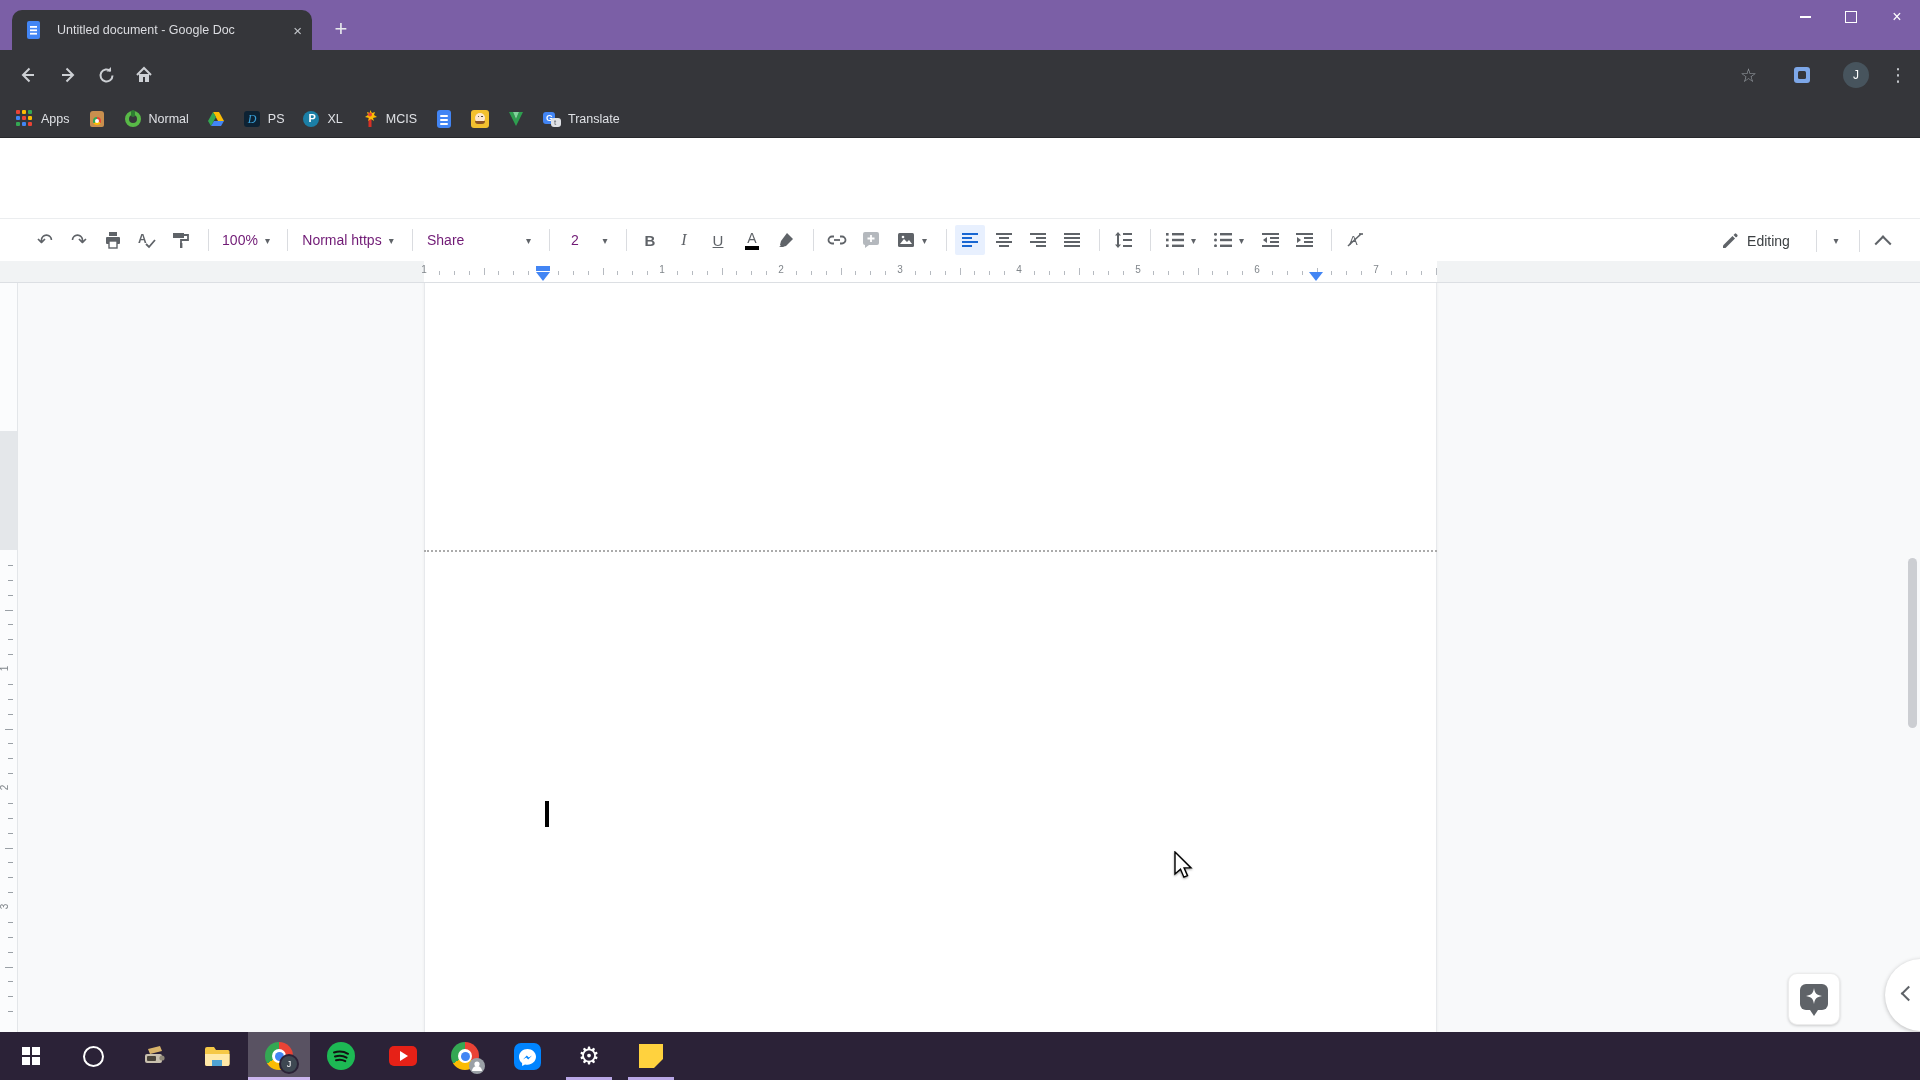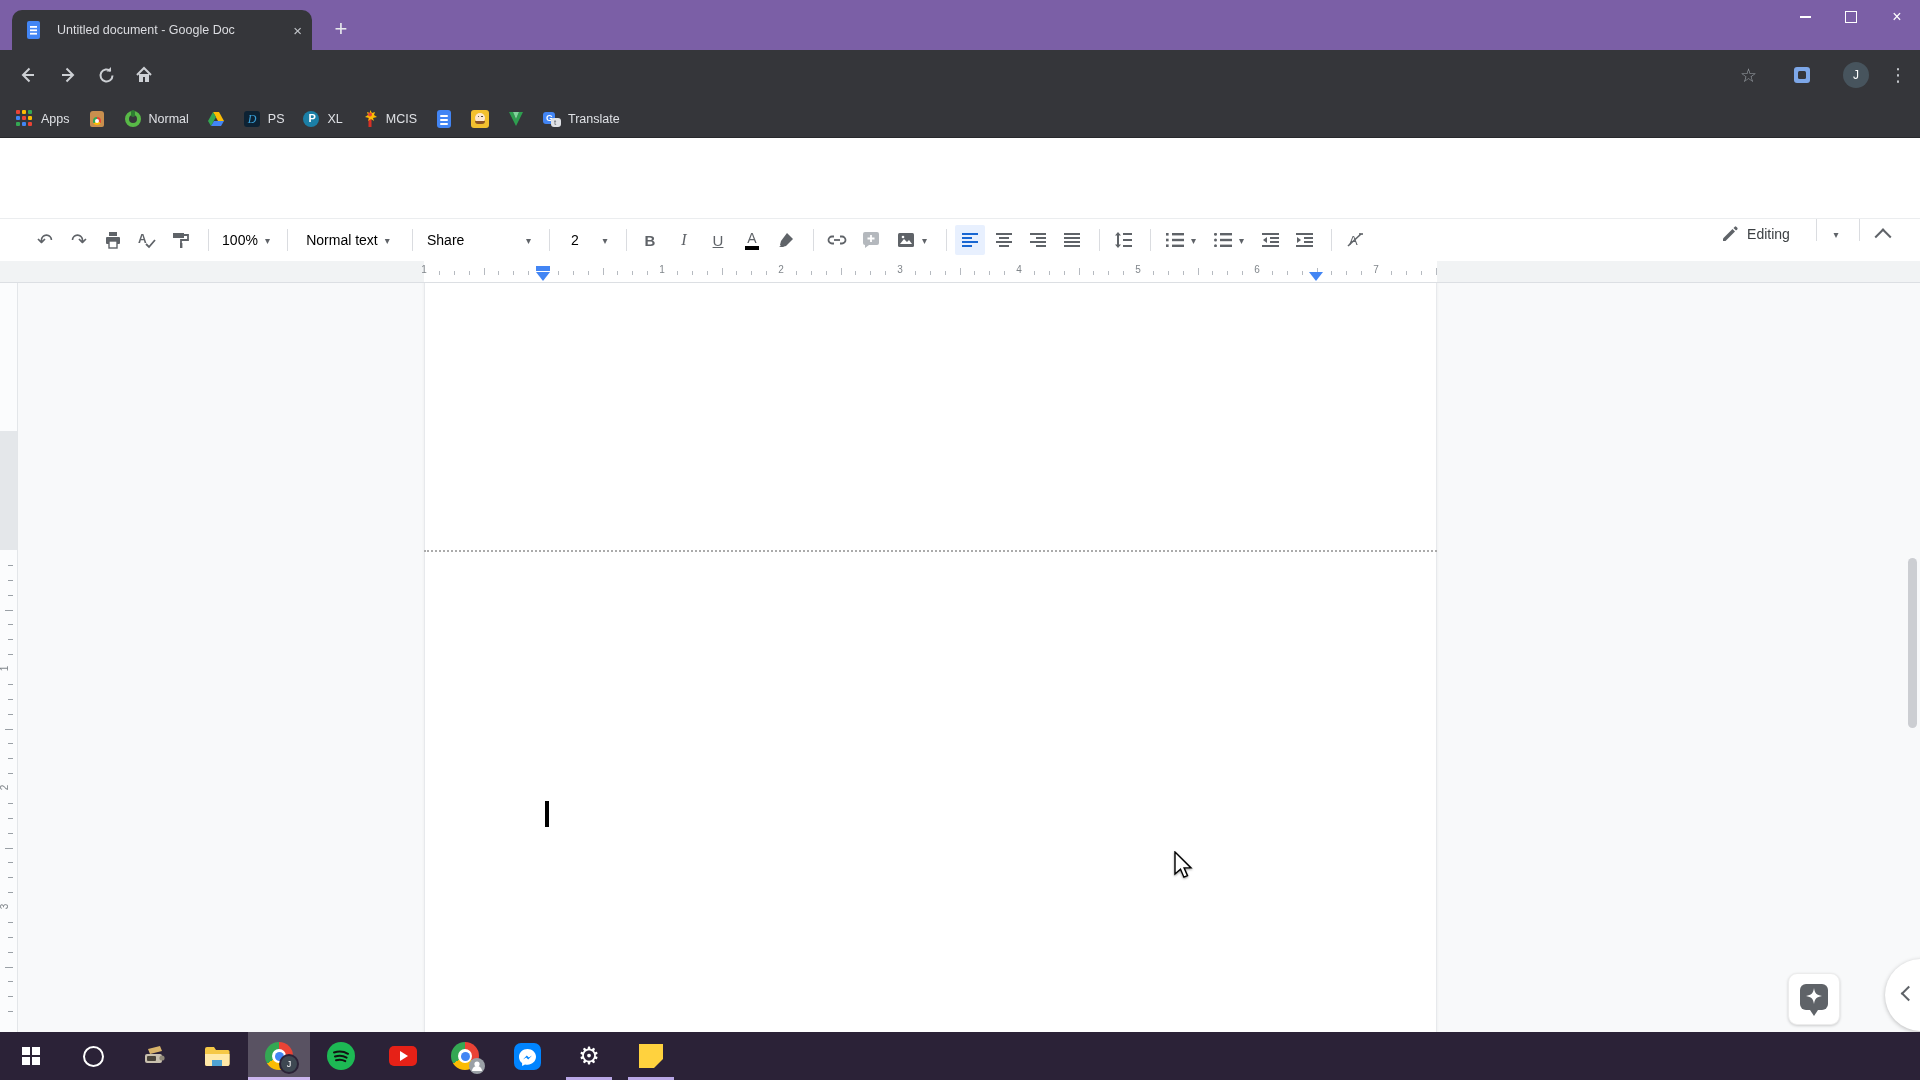--- a/index.html
+++ b/index.html
@@ -57,29 +57,29 @@
   .avatar-lg{position:absolute;left:1850px;top:146px;width:42px;height:42px;border-radius:50%;background:#3e4852;
        color:#fff;font-size:18px;display:flex;align-items:center;justify-content:center;}
 
   
   .toolbar{position:absolute;left:0;top:218px;width:1920px;height:43px;background:#fff;border-top:1px solid #ebedef;
        display:flex;align-items:center;padding-left:30px;box-sizing:border-box;}
   .tbtn{height:30px;min-width:30px;border-radius:2px;display:flex;align-items:center;justify-content:center;
        color:#5f6368;margin-right:4px;flex:none;}
   .tbtn.active{background:#e8f0fe;color:#1967d2;}
   .tb-sep{width:1px;height:22px;background:#dadce0;margin:0 8px;flex:none;}
-  .tb-text{font-size:14px;color:#000000;}
+  .tb-text{font-size:14px;color:#701a75;}
   .tb-caret{font-size:10px;color:#5f6368;margin-left:7px;}
   .tb-glyph{font-size:19px;}
   .bold-g{font-weight:bold;font-size:15px;}
   .italic-g{font-style:italic;font-family:"Liberation Serif",serif;font-size:16px;}
   .under-g{text-decoration:underline;font-size:15px;}
   .colorA{font-size:14px;line-height:1;display:flex;flex-direction:column;align-items:center;}
   .colorA b{display:block;width:14px;height:4px;background:#000;margin-top:1px;}
-  .tb-right{position:absolute;right:18px;top:0;height:43px;display:flex;align-items:flex-start;}
+  .tb-right{position:absolute;right:18px;top:0;height:43px;display:flex;align-items:center;}
   .editing-label{font-size:14px;color:#3c4043;margin:0 0 0 9px;}
 
   
   .hruler{position:absolute;left:0;top:261px;width:1920px;height:21px;background:#f1f3f4;}
   .hruler .page-span{position:absolute;left:424px;top:0;width:1013px;height:21px;background:#fff;}
   .htick{position:absolute;top:9px;width:1px;background:#b6bac0;}
   .hnum{position:absolute;top:3px;font-size:10px;color:#80868b;transform:translateX(-50%);}
   .mk-tri{position:absolute;width:0;height:0;border-left:7px solid transparent;border-right:7px solid transparent;
        border-top:9px solid #4285f4;top:11px;}
   .mk-bar{position:absolute;width:14px;height:5px;background:#4285f4;top:5px;}
@@ -349,21 +349,21 @@
       <rect x="8" y="12" width="2.4" height="5" fill="#5f6368"></rect>
     </svg>
   </div>
   <div class="tb-sep"></div>
   <div class="tbtn" style="width:58px">
     <span class="tb-text">100%</span>
     <span class="tb-caret">▾</span>
   </div>
   <div class="tb-sep"></div>
   <div class="tbtn" style="width:104px">
-    <span class="tb-text">Normal text</span>
+    <span class="tb-text">Normal https</span>
     <span class="tb-caret">▾</span>
   </div>
   <div class="tb-sep"></div>
   <div class="tbtn" style="width:104px;justify-content:space-between;padding:0 6px">
     <span class="tb-text">Share</span>
     <span class="tb-caret">▾</span>
   </div>
   <div class="tb-sep"></div>
   <div class="tbtn" style="width:34px">
     <span class="tb-text">2</span>

